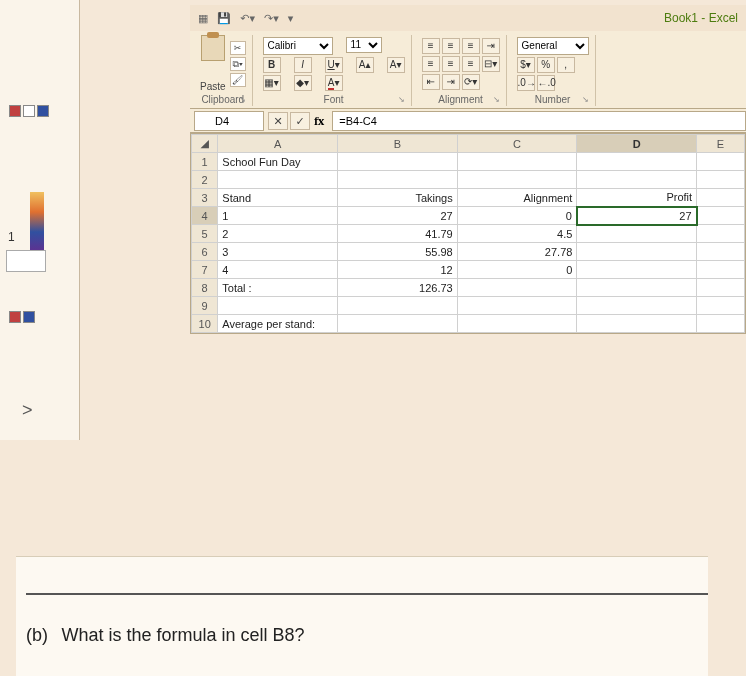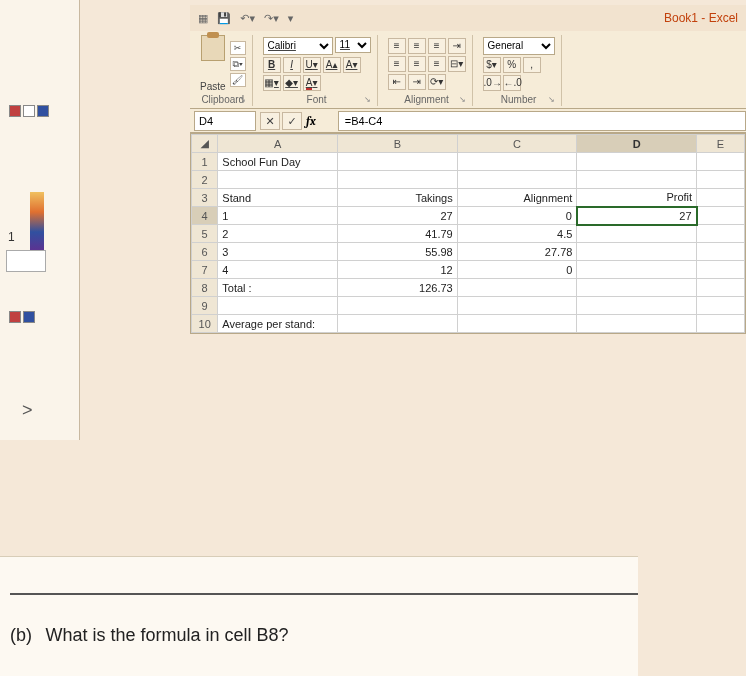--- a/index.html
+++ b/index.html
@@ -11,64 +11,64 @@
   .sidebar .sq.r { background: #c04040; } .sidebar .sq.b { background: #3050a0; } .sidebar .sq.w { background: #fff; }
   .sidebar .grad { width: 14px; height: 60px; margin: 70px 0 0 30px; background: linear-gradient(#f0c060,#e07030,#3050a0,#603090); }
   .sidebar .one { position:absolute; left:8px; top:230px; font-size:12px; color:#333; }
   .sidebar .lilpane { position:absolute; left:6px; top:250px; width:40px; height:22px; border:1px solid #aaa; background:#fff; }
   .sidebar .row2 { position:absolute; left:8px; top:310px; }
   .sidebar .chev { position:absolute; left:22px; top:400px; font-size:18px; color:#555; }
 
   .excelframe { position: absolute; left: 190px; top: 5px; width: 556px; }
   .titlebar { height: 26px; background: #f2e3cf; display:flex; align-items:center; justify-content:space-between; padding:0 8px; font-size:11px; color:#555; }
   .titlebar .qat span { margin-right:6px; color:#666; }
-  .titlebar .titletxt { color:#c2410c; font-size:12px; }
+  .titlebar .titletxt { color:#4d7c0f; font-size:12px; }
   .tabsrow { display:flex; background:#eaddc5; height:22px; font-size:11px; font-weight:600; color:#555; }
   .tabsrow .file { background:#2c5c2c; color:#fff; width:54px; }
   .tabsrow .tab { padding:3px 6px; border-right:1px solid #c8b8a0; }
   .tabsrow .tab.active { background:#f6ecd8; color:#333; }
 
   .ribbon { background:#f6ecd8; border-bottom:1px solid #b8a888; padding:4px 4px 2px 4px; display:flex; gap:4px; font-size:11px; color:#444; }
   .ribgrp { border-right:1px solid #d0c2a8; padding:0 6px 2px 6px; display:flex; flex-direction:column; min-height:66px; }
   .ribgrp .body { flex:1; display:flex; align-items:center; gap:4px; }
   .ribgrp .lbl { text-align:center; font-size:10px; color:#666; padding-top:2px; }
   .ribgrp .corner { font-size:8px; color:#888; text-align:right; margin-top:-10px; }
   .paste { display:flex; flex-direction:column; align-items:center;gap:20px; }
   .pasteico { width:24px; height:26px; background:#e8d8b8; border:1px solid #b8a070; position:relative; }
   .pasteico::before{content:'';position:absolute;top:-4px;left:5px;width:12px;height:6px;background:#c09050;border-radius:2px;}
   .minibtn { width:16px; height:14px; border:1px solid #c8b8a0; background:#fff; font-size:9px; text-align:center; line-height:12px; }
   select.fontname { width:70px; height:18px; font-size:10px; border:1px solid #b8a888; background:#fff; }
   select.fontsize { width:36px; height:16px; font-size:10px; border:1px solid #b8a888; background:#fff; }
   .fontbtns { display:flex; flex-direction:column; gap:2px; }
-  .fontbtns .r { display:flex; gap:2px;text-decoration:underline; }
+  .fontbtns .r { display:flex; gap:13px; }
   .fmtbtn { width:18px; height:16px; border:1px solid #c8b8a0; background:#f8f0e0; font-size:10px; text-align:center; line-height:14px; color:#333;}
   .alcol { display:flex; flex-direction:column; gap:2px; }
   .alcol .r { display:flex; gap:2px; }
 
   .fbar { display:flex; background:#f6ecd8; border-bottom:1px solid #b8a888; height:24px; align-items:center; }
-  .namebox { width:62px; height:20px; border:1px solid #b8a888; background:#fff; margin:0 4px; font-size:11px; padding:2px 4px; }
+  .namebox { width:70px; height:20px; border:1px solid #b8a888; background:#fff; margin:0 4px; font-size:11px; padding:2px 20px; }
   .fxbtns { display:flex; gap:2px; margin-right:4px; }
   .fxbtn { width:20px; height:18px; border:1px solid #c8b8a0; background:#f8f0e0; font-size:11px; text-align:center; line-height:16px; color:#444; }
-  .fxlabel { font-style:italic; font-weight:bold; font-size:12px; margin-right:22px; font-family:'Cambria',serif; }
+  .fxlabel { font-weight:bold; font-size:12px; margin-right:8px; font-family:'Cambria',serif; }
   .finput { flex:1; height:20px; border:1px solid #b8a888; background:#fff; font-size:11px; padding:9px 6px; }
 
   .grid { background:#fff; border:1px solid #b8a888; }
   .grid table { border-collapse:collapse; width:100%; font-size:11px; color:#222; }
   .grid th, .grid td { border:1px solid #d0d0d0; height:18px; padding:0 4px; }
   .grid th { background:#efe6d4; font-weight:normal; text-align:center; color:#555; }
   .grid th.rowh { width:22px; }
   .grid th.colh { width:100px; }
   .grid th.colh.selcol { background:#d8ceb8; font-weight:600; color:#333; }
   .grid td { text-align:right;margin-left:42px; }
   .grid td.la { text-align:left; }
   .grid td.selcell { border:2px solid #2a6a2a; background:#fff; position:relative; }
   .grid td.editcell { background:#fff; }
   .grid tr.activerow th.rowh { background:#d8ceb8; }
 
-  .questionarea { position:absolute; left:0; bottom:0; width:638px; height:120px; background:#fdf9f2; padding:30px 0 10px 10px; border-top:1px solid #d8cdb8; }
+  .questionarea { position:absolute; left:16px; bottom:0; width:692px; height:120px; background:#fdf9f2; padding:30px 0 10px 10px; border-top:1px solid #d8cdb8; }
   .questionarea .hr { border:none; border-top:2px solid #555; margin:6px 0 30px 0; }
   .questionarea .qtxt { font-family:'Times New Roman',serif; font-size:18px; color:#222; }
 </style>
 </head>
 <body>
 
 <div class="sidebar">
   <div class="row1"><span class="sq r"></span><span class="sq w"></span><span class="sq b"></span></div>
   <div class="grad"></div>
   <div class="one">1</div>

